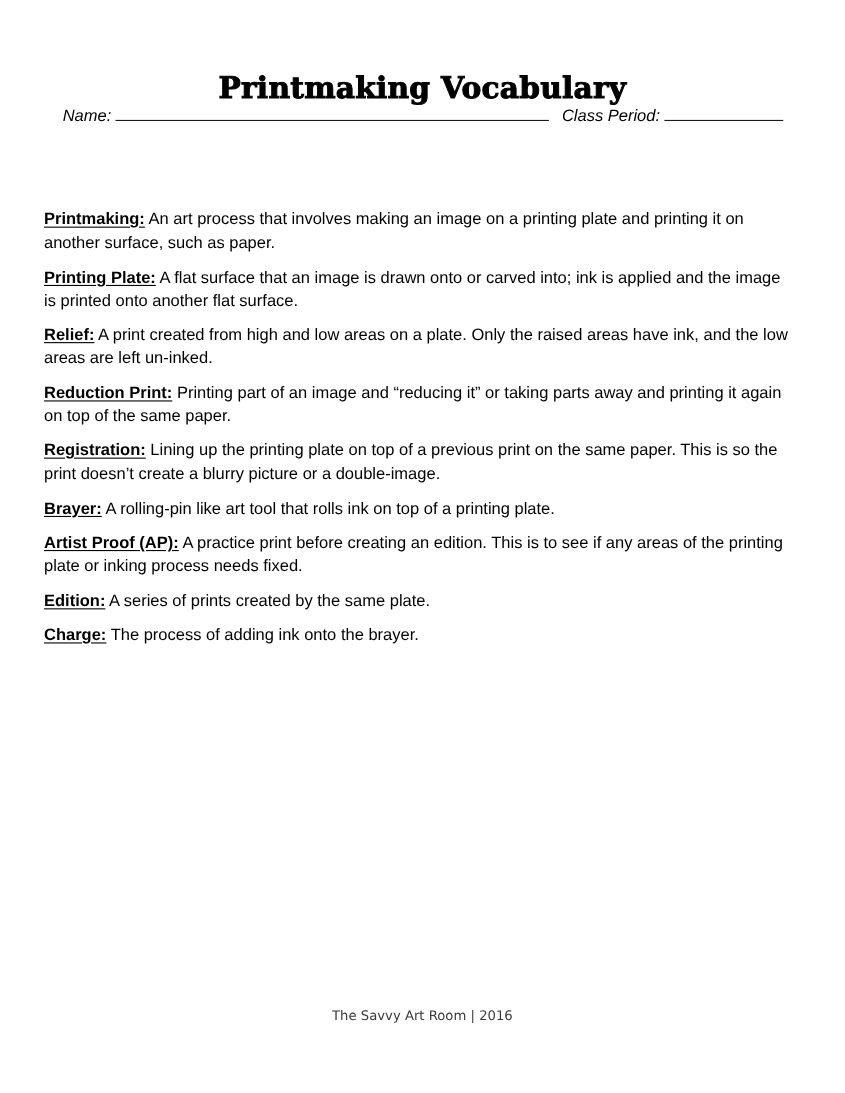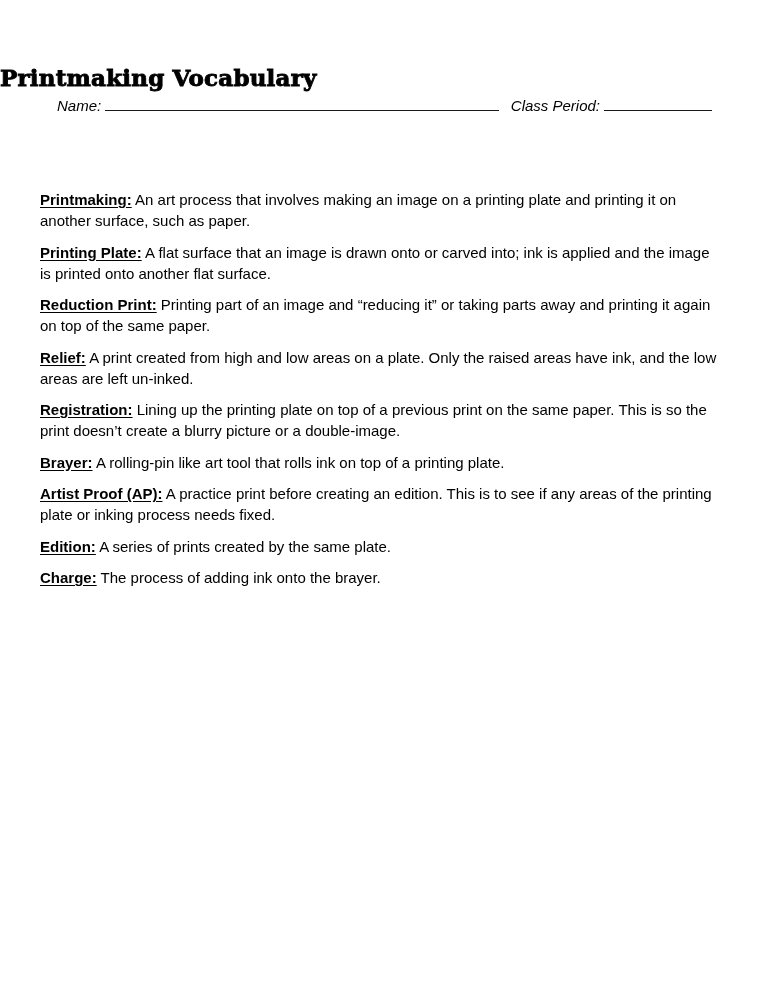--- a/index.html
+++ b/index.html
@@ -21,23 +21,24 @@
     inset: 0;
     background: #ffffff;
   }
 
   
   .doc-title {
     position: absolute;
     top: 44px;
     left: 0;
     width: 768px;
+    text-align: center;
     font-family: "DejaVu Serif", "Liberation Serif", serif;
     font-weight: bold;
-    font-size: 23px;
+    font-size: 27px;
     line-height: 38px;
     letter-spacing: 0.2px;
     color: #000000;
     -webkit-text-stroke: 0.9px #000000;
   }
 
   
   .name-row {
     position: absolute;
     top: 96px;
@@ -132,27 +133,27 @@
       <span class="term">Printmaking:</span>
       <span class="definition">An art process that involves making an image on a printing plate and printing it on another surface, such as paper.</span>
     </p>
 
     <p class="vocab-entry">
       <span class="term">Printing Plate:</span>
       <span class="definition">A flat surface that an image is drawn onto or carved into; ink is applied and the image is printed onto another flat surface.</span>
     </p>
 
     <p class="vocab-entry">
-      <span class="term">Reduction Print:</span>
-      <span class="definition">Printing part of an image and “reducing it” or taking parts away and printing it again on top of the same paper.</span>
+      <span class="term">Relief:</span>
+      <span class="definition">A print created from high and low areas on a plate. Only the raised areas have ink, and the low areas are left un-inked.</span>
     </p>
 
     <p class="vocab-entry">
-      <span class="term">Relief:</span>
-      <span class="definition">A print created from high and low areas on a plate. Only the raised areas have ink, and the low areas are left un-inked.</span>
+      <span class="term">Reduction Print:</span>
+      <span class="definition">Printing part of an image and “reducing it” or taking parts away and printing it again on top of the same paper.</span>
     </p>
 
     <p class="vocab-entry">
       <span class="term">Registration:</span>
       <span class="definition">Lining up the printing plate on top of a previous print on the same paper. This is so the print doesn’t create a blurry picture or a double-image.</span>
     </p>
 
     <p class="vocab-entry">
       <span class="term">Brayer:</span>
       <span class="definition">A rolling-pin like art tool that rolls ink on top of a printing plate.</span>
@@ -168,14 +169,15 @@
       <span class="definition">A series of prints created by the same plate.</span>
     </p>
 
     <p class="vocab-entry">
       <span class="term">Charge:</span>
       <span class="definition">The process of adding ink onto the brayer.</span>
     </p>
 
   </div>
 
+  <div class="footer">The Savvy Art Room | 2016</div>
 
 </div>
 
 </body></html>

